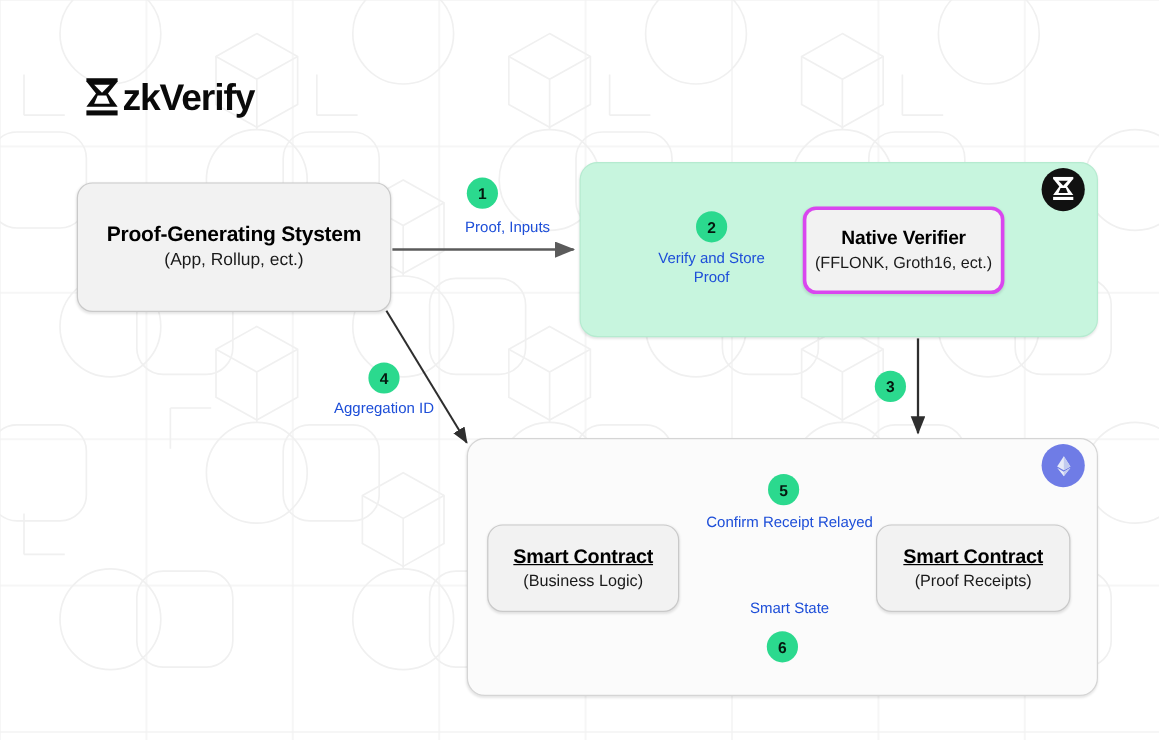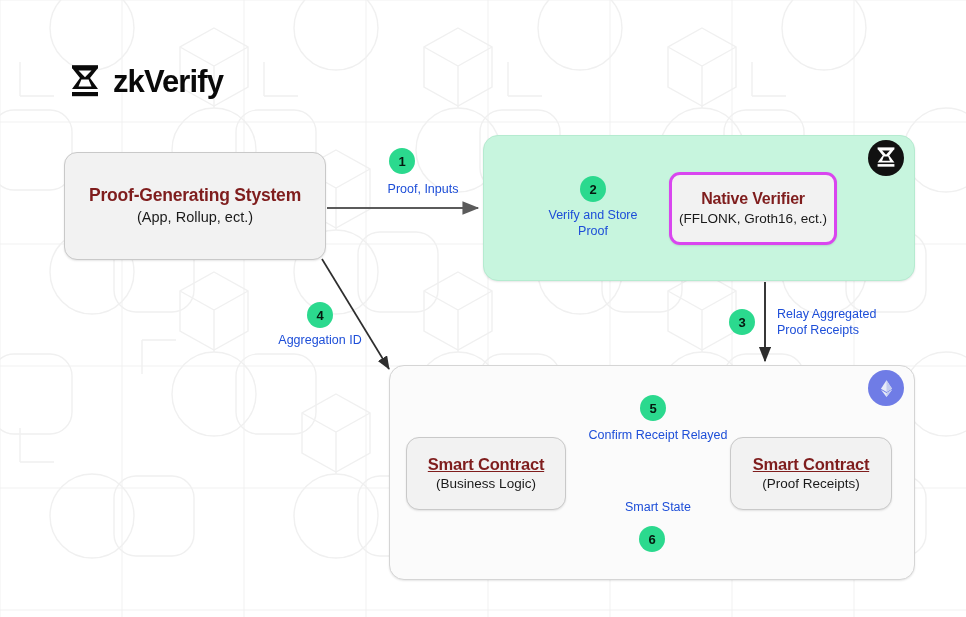--- a/index.html
+++ b/index.html
@@ -32,21 +32,21 @@
     border: 1px solid #c9c9c9;
     background: #f2f2f2;
     display: flex;
     flex-direction: column;
     align-items: center;
     justify-content: center;
     box-shadow: 0 1px 2px rgba(0,0,0,0.10);
   }
   .node .title {
     font-weight: bold;
-    color: #7f1d1d;
+    color: #000000;
     letter-spacing: -0.2px;
     text-align: center;
     line-height: 1.15;
   }
   .node .subtitle {
     color: #1a1a1a;
     text-align: center;
     line-height: 1.2;
   }
 
@@ -139,21 +139,20 @@
     width: 966px; height: 617px;
     pointer-events: none;
   }
 
   
   #brand-logo {
     position: absolute;
     left: 68px; top: 64px;
     display: flex;
     align-items: center;
-    gap: 11px;
   }
   #brand-logo .wordmark {
     font-size: 31px;
     font-weight: bold;
     color: #0a0a0a;
     letter-spacing: -0.9px;
   }
 
   
   #chip-zkverify {
@@ -371,19 +370,17 @@
   <div class="badge" id="badge-1">1</div>
   <div class="badge" id="badge-2">2</div>
   <div class="badge" id="badge-3">3</div>
   <div class="badge" id="badge-4">4</div>
   <div class="badge" id="badge-5">5</div>
   <div class="badge" id="badge-6">6</div>
 
   <div class="edge-label" id="label-1">Proof, Inputs</div>
   <div class="edge-label" id="label-2">Verify and Store
 Proof</div>
-  <div class="edge-label" id="label-3">Relay Aggregated
-Proof Receipts</div>
   <div class="edge-label" id="label-4">Aggregation ID</div>
   <div class="edge-label" id="label-5">Confirm Receipt Relayed</div>
   <div class="edge-label" id="label-6">Smart State</div>
 
 </div>
 
 </body></html>

